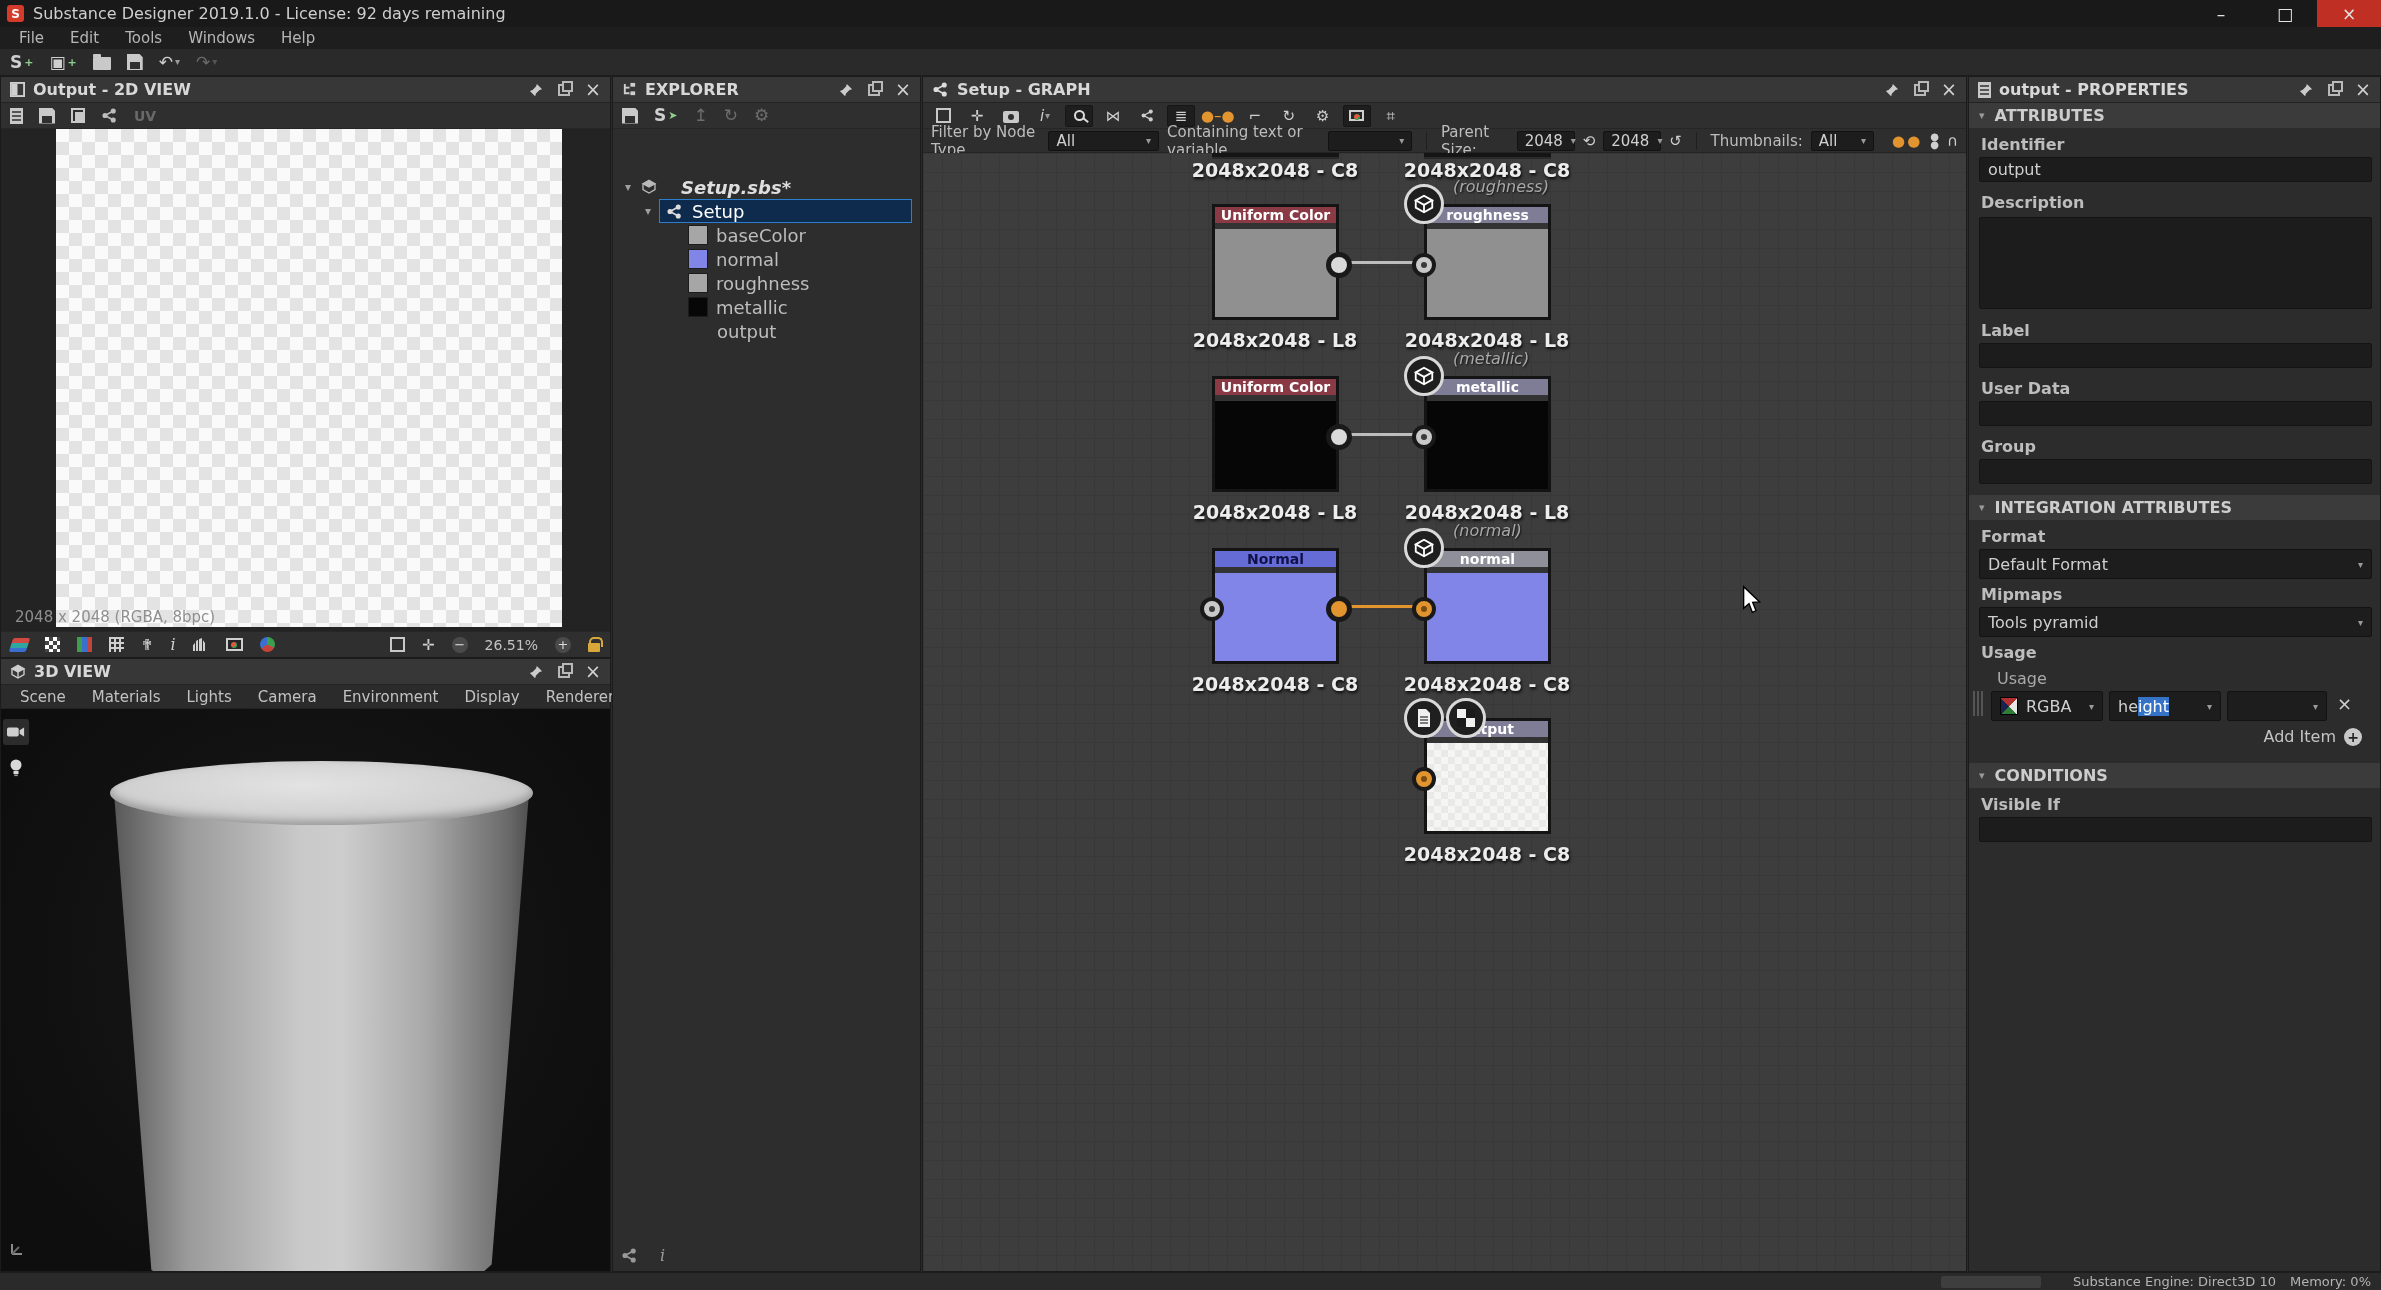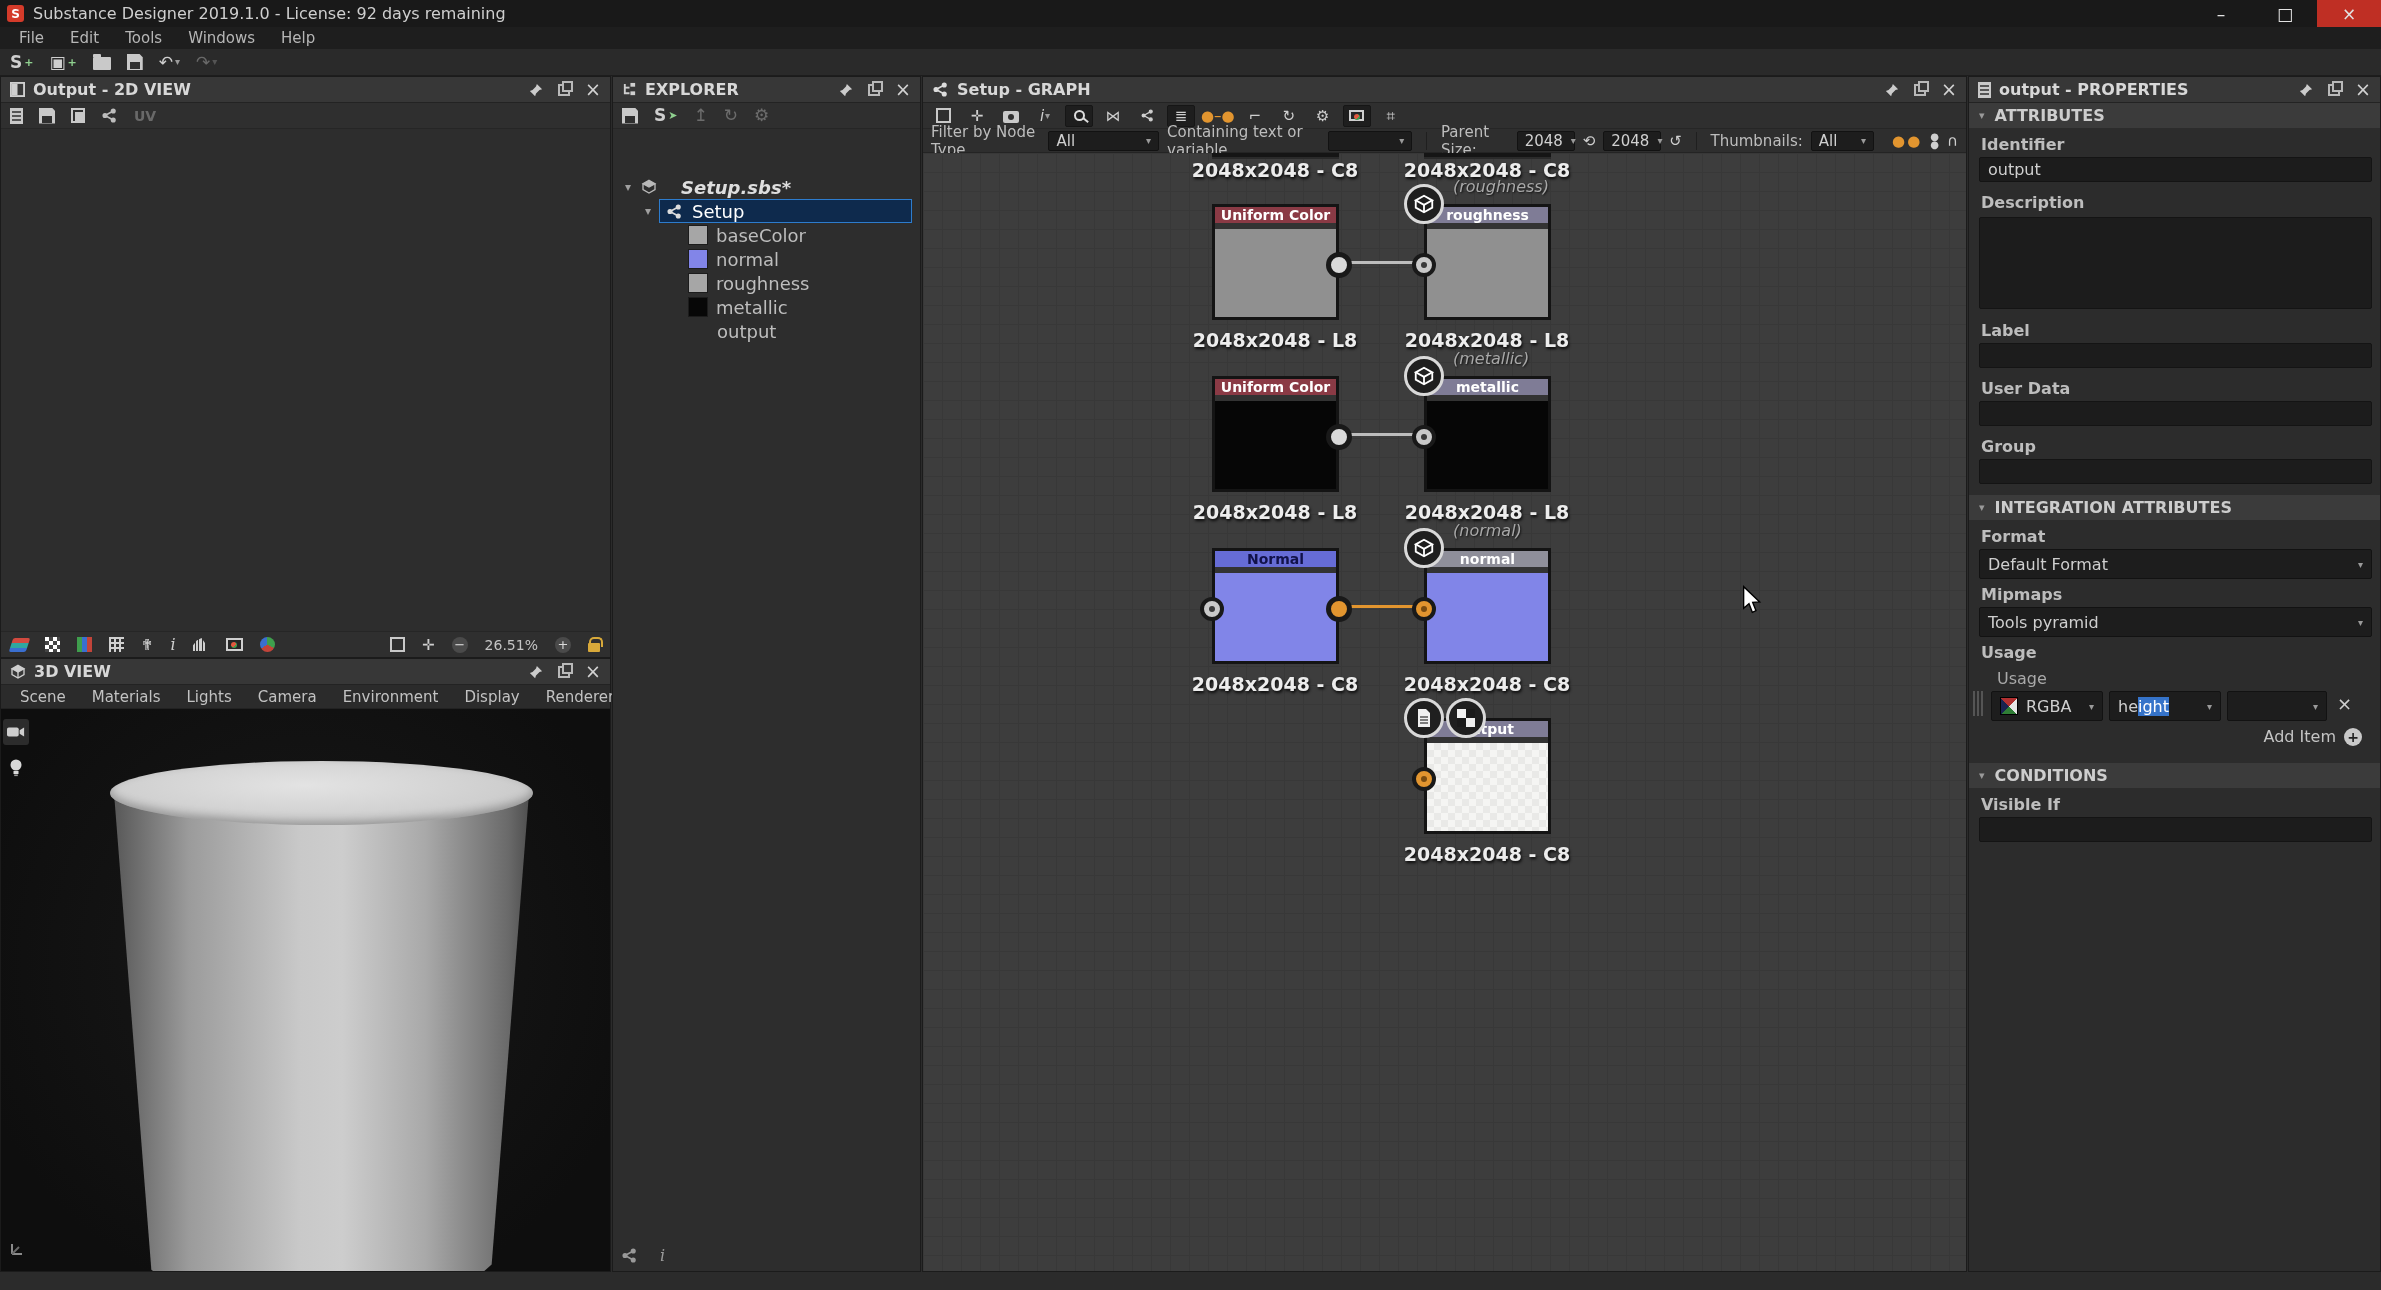--- a/index.html
+++ b/index.html
@@ -222,20 +222,24 @@
       <svg width="17" height="15" viewBox="0 0 20 20">
           <g stroke="#bdbdbd" stroke-width="2" fill="#bdbdbd">
             <circle cx="4" cy="10" r="2.4"></circle>
             <circle cx="15" cy="4" r="2.4"></circle>
             <circle cx="15" cy="16" r="2.4"></circle>
             <path d="M4 10 15 4M4 10 15 16" fill="none"></path>
           </g>
         </svg>
       <span class="gray" style="font-size:14px;font-weight:bold">UV</span>
     </div>
+    <div class="canvas2d">
+      <div class="checker-img"></div>
+      <span class="overlay2d">2048 x 2048 (RGBA, 8bpc)</span>
+    </div>
     <div class="tb2d-bottom">
       <span class="ic-mat"></span>
       <span class="ic-check"></span>
       <span class="ic-rgb"></span>
       <span class="ic-grid"></span>
       <span style="color:#cfcfcf;font-size:15px">✟</span>
       <span style="font-style:italic;font-family:'DejaVu Serif',serif;color:#cfcfcf;font-size:16px">i</span>
       <span class="ic-hist"></span>
       <span class="ic-monitor"></span>
       <span class="ic-wheel"></span>
@@ -674,14 +678,19 @@
 
     <div class="secbar" style="top:686px">
       <span class="chev">▾</span>
       <span>CONDITIONS</span>
     </div>
 
     <span class="plabel" style="top:718px">Visible If</span>
     <div class="pfield" style="top:740px"></div>
   </div>
 
+  <div class="statusbar">
+    <span class="status-prog"></span>
+    <span>Substance Engine: Direct3D 10</span>
+    <span>Memory: 0%</span>
+  </div>
 
 </div>
 
 </body></html>

